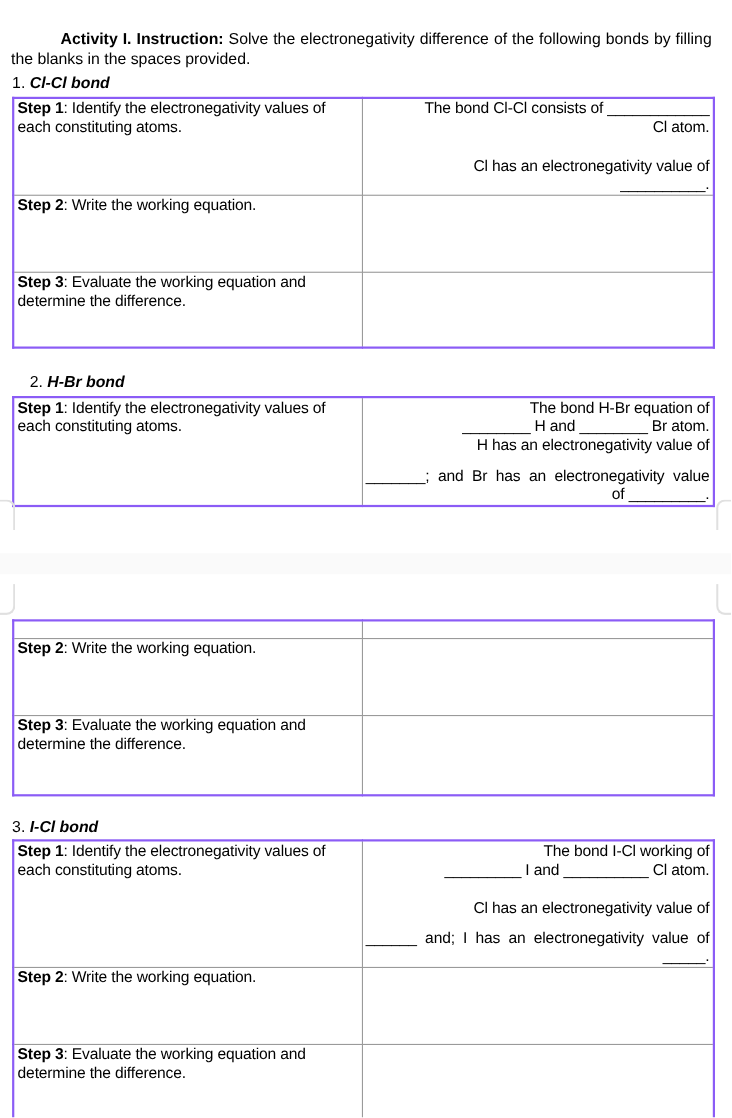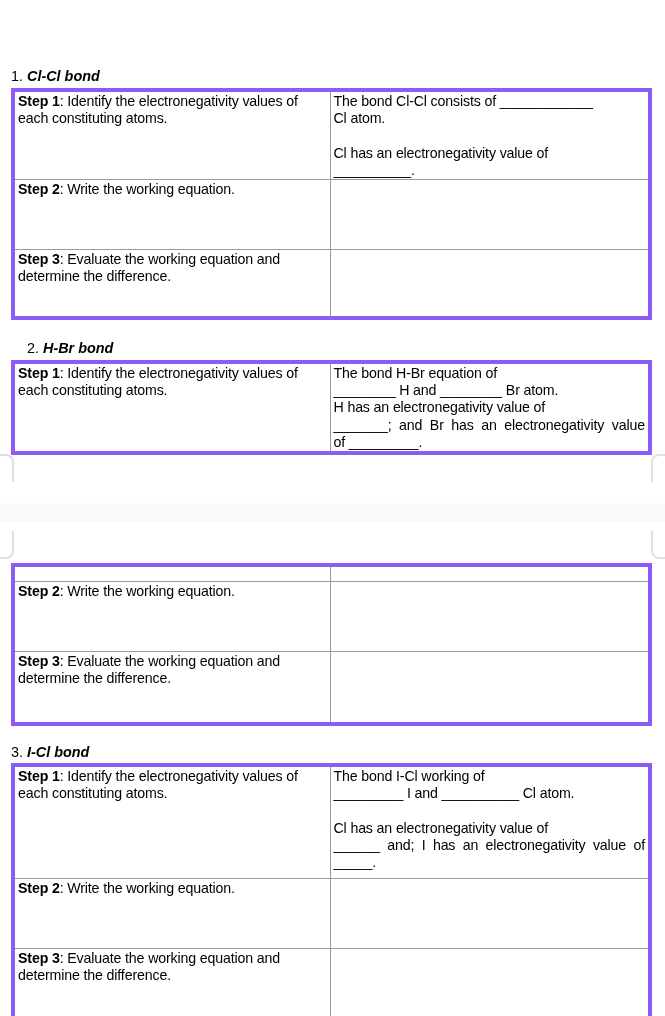--- a/index.html
+++ b/index.html
@@ -22,52 +22,53 @@
   .sec-title{
     position:absolute;left:11px;
     font-size:14.4px;line-height:17.2px;white-space:nowrap;text-align:center;
   }
   .sec-title .num{margin-right:4px;}
   .sec-title .bond{font-weight:bold;font-style:italic;}
   
   table.tbl{
     position:absolute;left:11px;width:637px;
     border-collapse:collapse;table-layout:fixed;
-    border:4px solid #8b5cf6;
+    border:2px solid #8b5cf6;
   }
   table.tbl td{
     border:1px solid #9a9a9a;
     vertical-align:top;
     padding:1px 3px 0 3px;
     font-size:14.2px;line-height:17.2px;
     letter-spacing:-0.15px;
     overflow:hidden;
   }
   td .step{font-weight:bold;}
-  .rline{min-height:17.2px;white-space:nowrap;}
-  .rline.just{white-space:normal;text-align:justify;text-align-last:justify;}
+  .rline{min-height:17.2px;white-space:nowrap;text-align:right;}
+  .rline.just{white-space:normal;text-align:justify;text-align-last:justify;margin-top:10px;}
   
   .gap-band{
     position:absolute;left:0;right:0;top:503px;height:19px;
     background:#fafafa;
   }
   .corner{
     position:absolute;width:12px;height:26px;
     border:0 solid #e0e0e0;
   }
   .corner.tl{top:454px;left:0;border-top-width:2px;border-right-width:2px;border-top-right-radius:8px;}
   .corner.tr{top:454px;right:0;border-top-width:2px;border-left-width:2px;border-top-left-radius:8px;}
   .corner.bl{top:531px;left:0;border-bottom-width:2px;border-right-width:2px;border-bottom-right-radius:8px;}
   .corner.br{top:531px;right:0;border-bottom-width:2px;border-left-width:2px;border-bottom-left-radius:8px;}
 </style>
 </head>
 <body>
 
 <div class="doc">
 
+  <p class="instruction"><b>Activity I. Instruction:</b><span> Solve the electronegativity difference of the following bonds by filling the blanks in the spaces provided.</span></p>
 
   <div class="sec-title" style="top:68px;">
     <span class="num">1.</span><span class="bond">Cl-Cl bond</span>
   </div>
 
   <table class="tbl" style="top:88px;">
     <colgroup>
         <col style="width:317px">
         <col style="width:320px">
       </colgroup>

